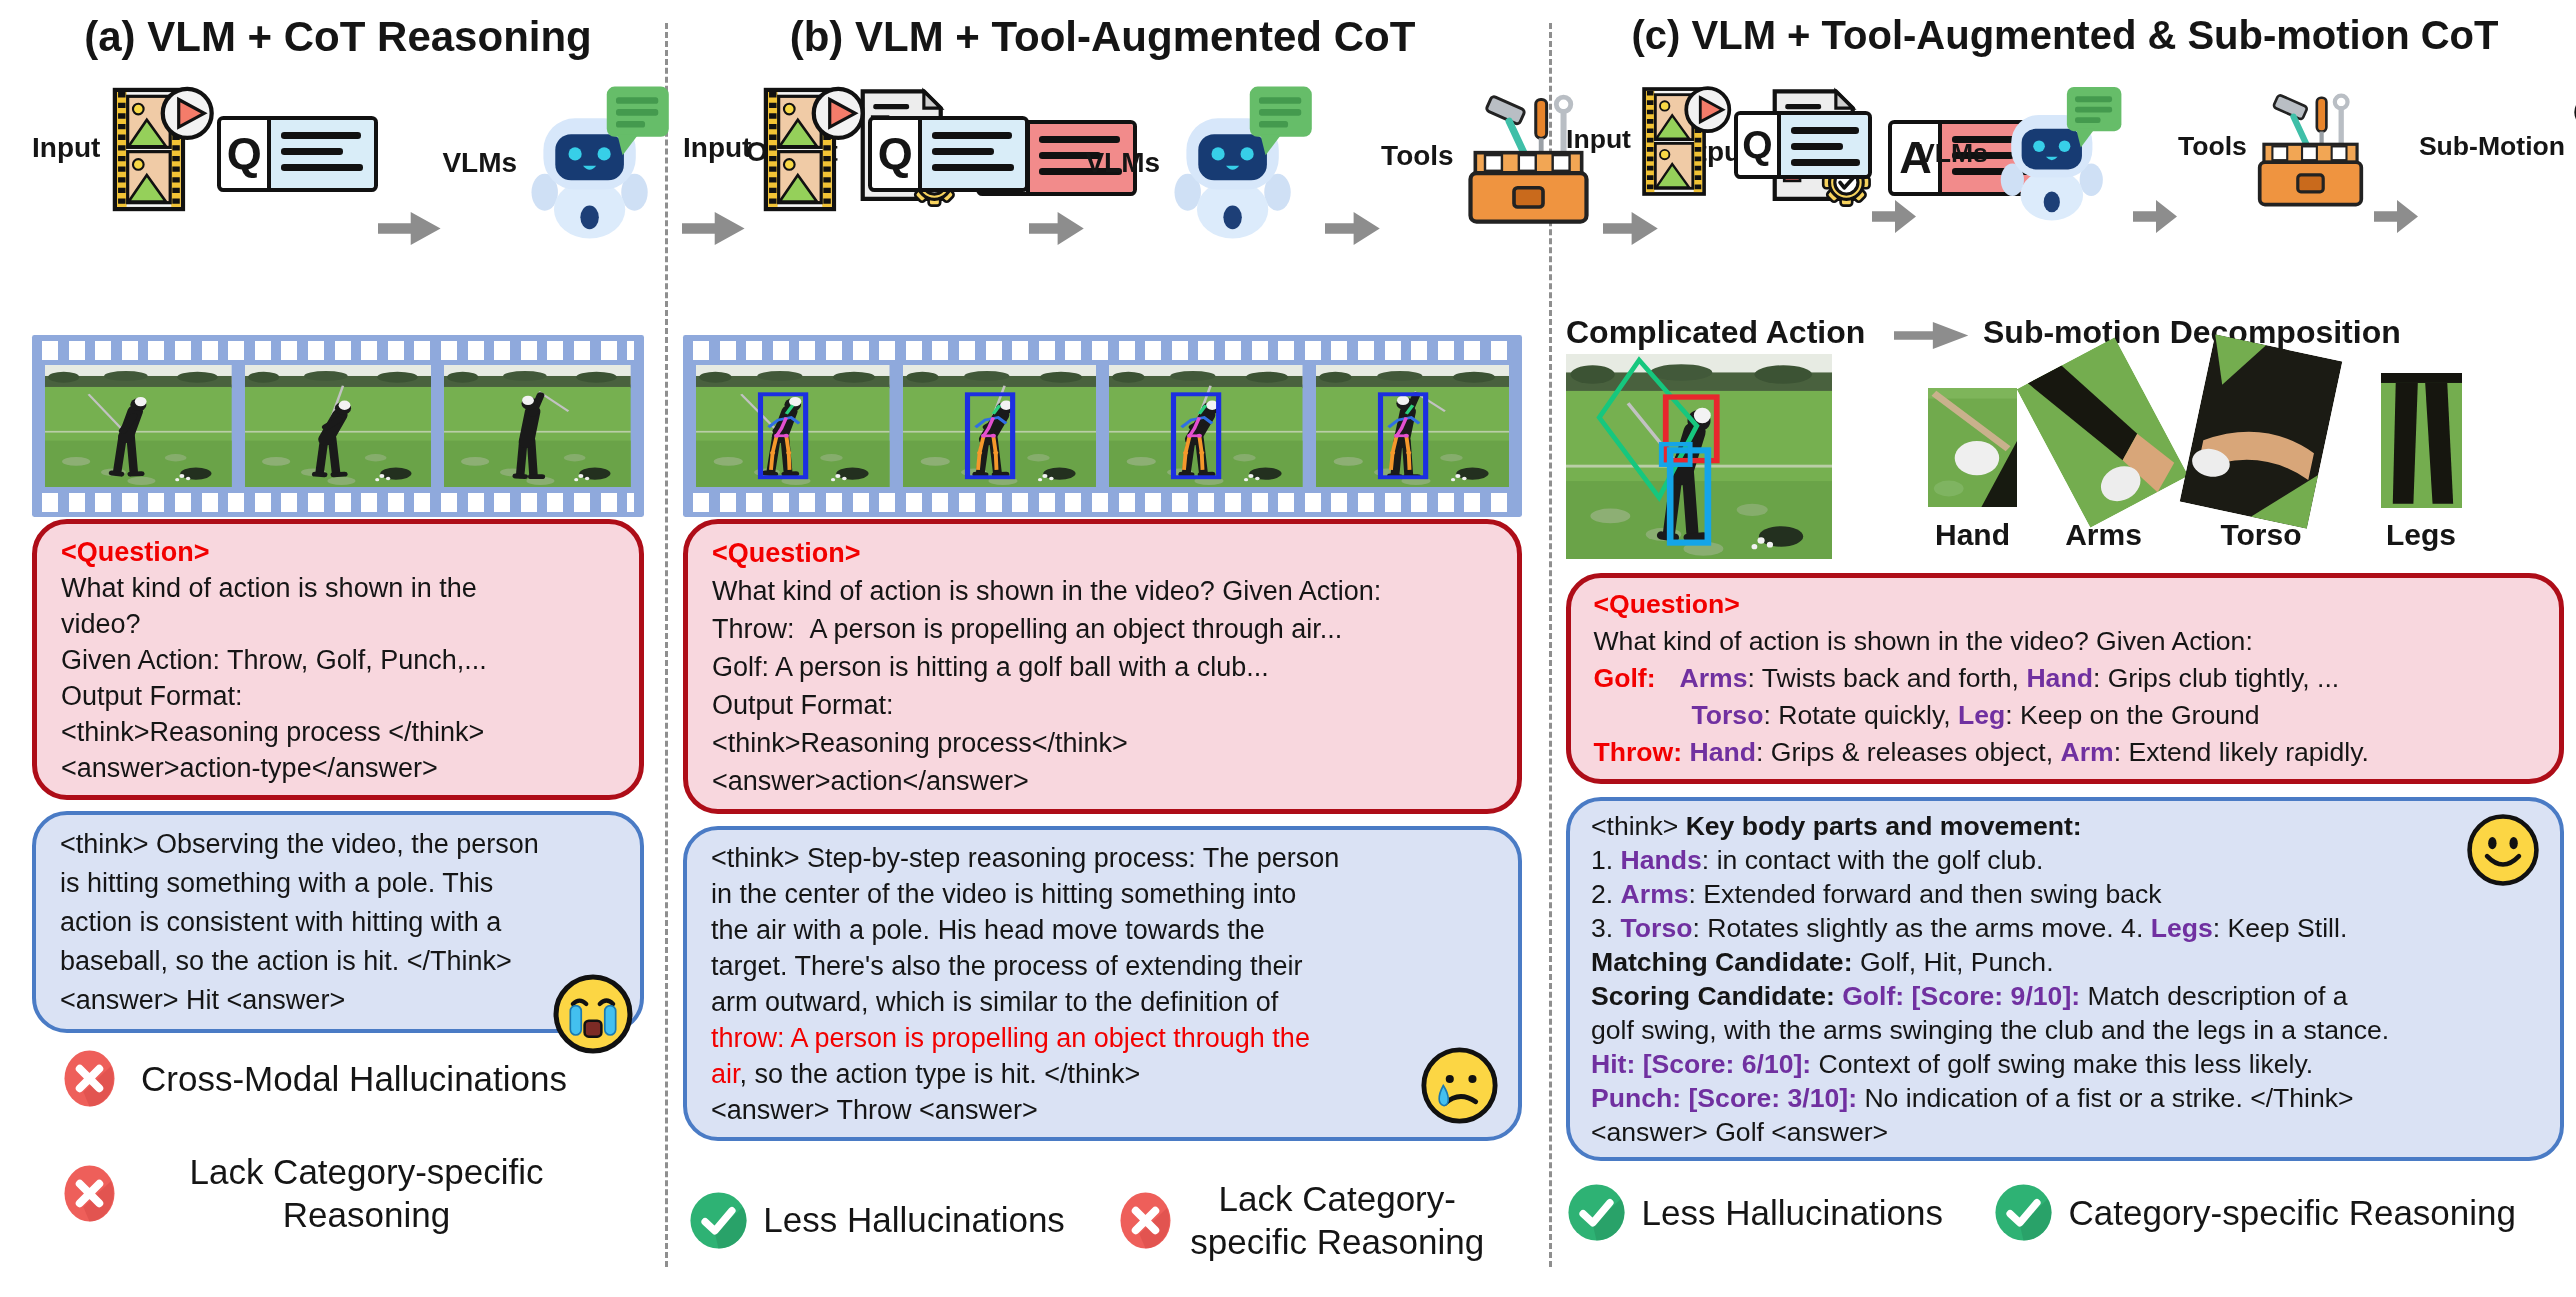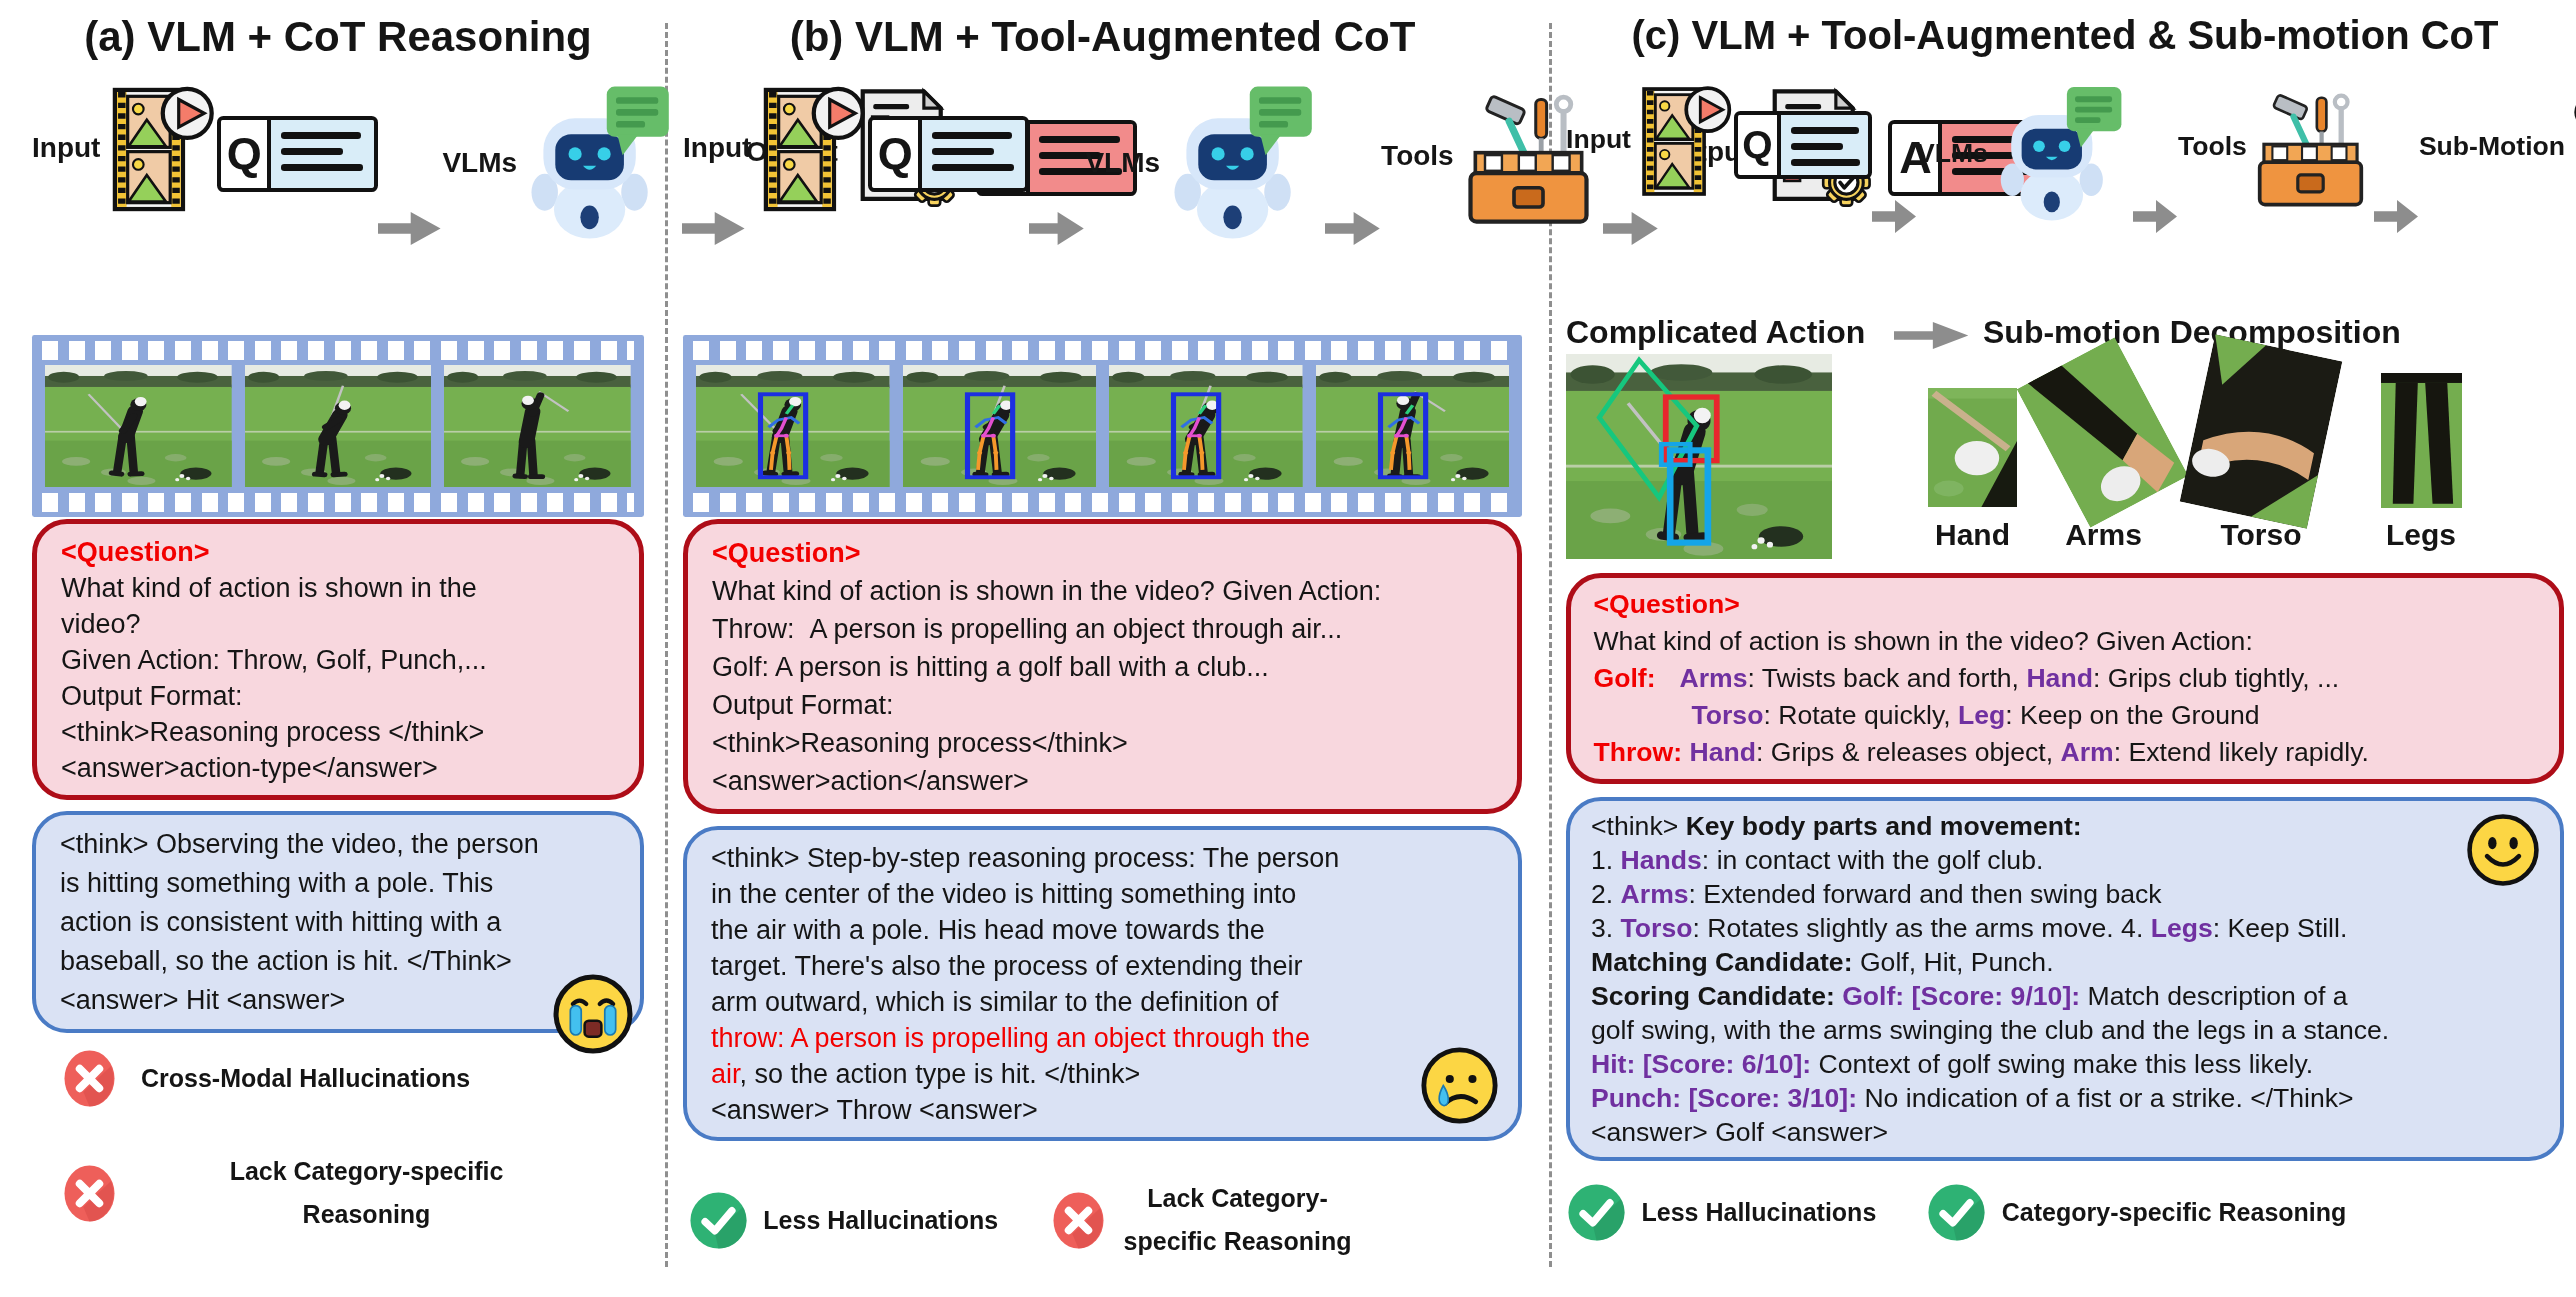--- a/index.html
+++ b/index.html
@@ -66,21 +66,21 @@
   .c-red{color:#f20000}
   .c-purple{color:#7030a0}
   .bold{font-weight:700}
   .emoji{position:absolute;width:84px;height:84px;}
   .emoji-a{right:4.8px;bottom:-27px}
   .emoji-b{right:17.7px;bottom:11.3px;width:81px;height:81px}
   .emoji-c{right:19.3px;top:11.3px;width:76px;height:76px}
   
   .verdict{position:absolute;display:flex;align-items:center;gap:21px;}
   .vicon{width:61px;height:61px;flex:0 0 auto;}
-  .vtext{font-size:25px;font-weight:700;}
+  .vtext{font-size:35px;font-weight:400;}
   .vtext.two{text-align:center;line-height:43px;}
   .v-a1{top:1048px;left:27px}
   .v-a2{top:1150px;left:27px}
   .v-a2 .vtext{width:451px}
   #panel-b .vrow{position:absolute;top:1177px;left:4.8px;display:flex;align-items:center;gap:14.5px;}
   #panel-c .vrow{position:absolute;top:1182px;left:0;display:flex;align-items:center;gap:14.5px;}
   .vgap{width:21px;flex:0 0 auto}
   
   .decomp{position:absolute;top:312px;left:0;width:100%;height:251px;}
   .dhead{position:absolute;font-size:32px;font-weight:700;white-space:nowrap;}

